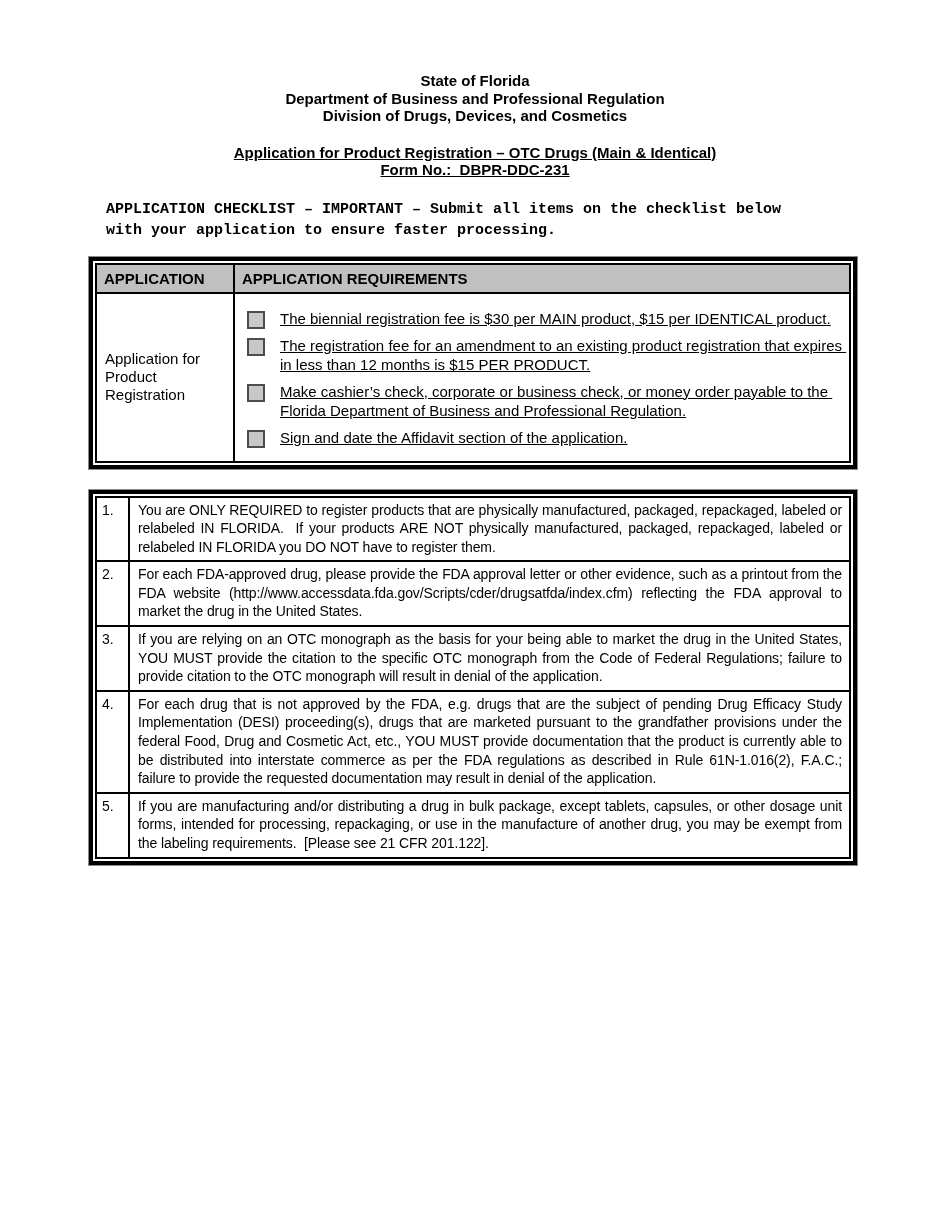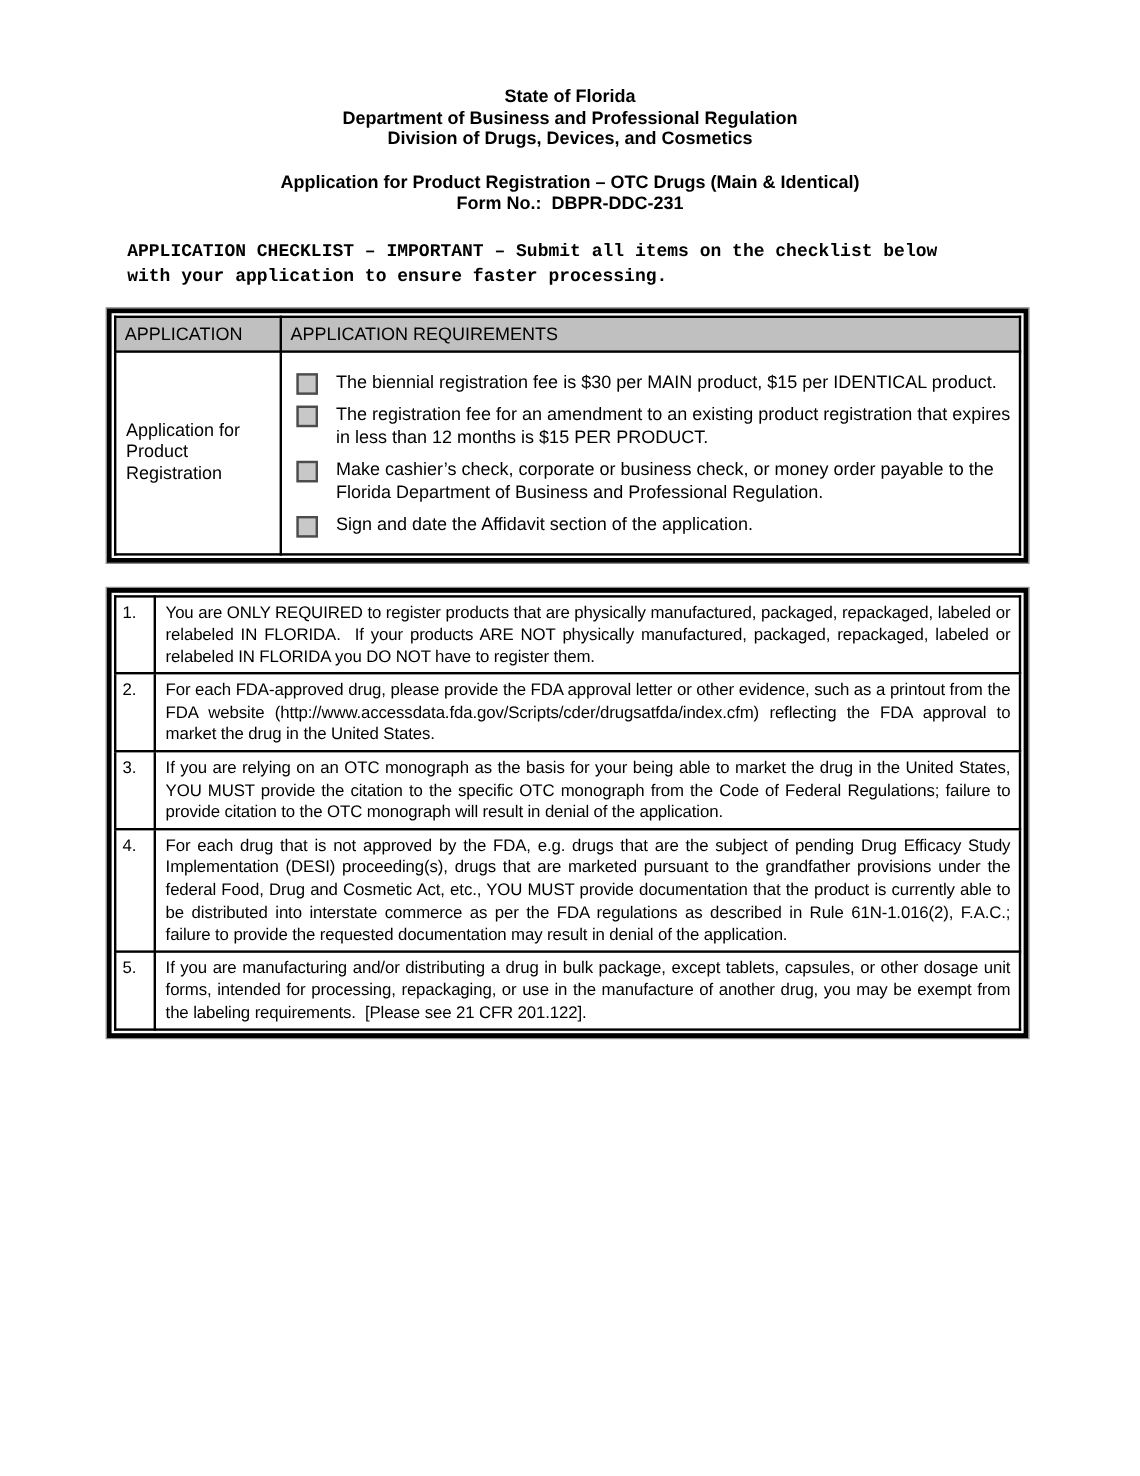--- a/index.html
+++ b/index.html
@@ -8,52 +8,52 @@
     font-family:"Liberation Sans", sans-serif;
     color:#000;
     position:relative;
   }
   .page{width:950px;height:1050px;overflow:hidden;}
 
   
   .doc-header{padding-top:72px;text-align:center;}
   .org-line{font-weight:bold;font-size:15px;line-height:17.5px;}
   .form-title{margin-top:19px;}
-  .title-line{font-weight:bold;font-size:15px;line-height:17.5px;white-space:pre-wrap;}
+  .title-line{font-weight:bold;font-size:15px;line-height:17.5px;white-space:pre-wrap;text-decoration:underline;}
   .notice{
     margin:20px 0 0 106px;width:712px;
     font-weight:bold;font-size:15px;line-height:21px;
     text-align:left;white-space:pre-wrap;font-family:Liberation Mono, monospace;
   }
 
   
   .tbl-wrap{margin-left:88px;width:770px;box-sizing:border-box;}
   .frame{border:1px solid #8a8a8a;box-sizing:border-box;}
   .frame-inner{border:4px solid #000;padding:2px;background:#fff;box-sizing:border-box;}
   table{width:100%;border-collapse:collapse;table-layout:fixed;}
   th,td{border:2px solid #000;vertical-align:top;}
 
   
   .t1{font-size:15px;}
   .t1 th{
-    background:#c0c0c0;text-align:left;font-size:15px;font-weight:normal;
+    background:#c0c0c0;text-align:left;font-size:15px;font-weight:bold;
     padding:5px 7px;line-height:17px;
   }
   .t1 .col-app{width:122px;}
   .cell-label{
     font-weight:normal;vertical-align:middle;
     padding:6px 10px 6px 8px;line-height:18px;font-size:15px;
   }
   .req-cell{padding:8px 6px 6px 12px;}
   .req-item{display:flex;align-items:flex-start;margin:7px 0;}
   .chk{
     flex:0 0 auto;width:14px;height:14px;margin-top:2px;
     border:2px solid #4c4c4c;background:#c8c8c8;display:inline-block;
   }
-  .req-text{margin-left:15px;width:585px;line-height:19.5px;white-space:pre-wrap;}
+  .req-text{margin-left:15px;width:585px;line-height:19.5px;white-space:pre-wrap;text-decoration:underline;}
   .addr-cell{padding:6px 8px 8px 40px;}
   .addr-line{line-height:19px;white-space:pre-wrap;}
   .empty-cell{border:2px solid #000;}
 
   
   .gap{height:19px;}
   .t2{font-size:14px;}
   .t2 .ttl{
     background:#c0c0c0;text-align:center;font-weight:bold;
     font-size:15px;padding:4px 6px;line-height:17px;

